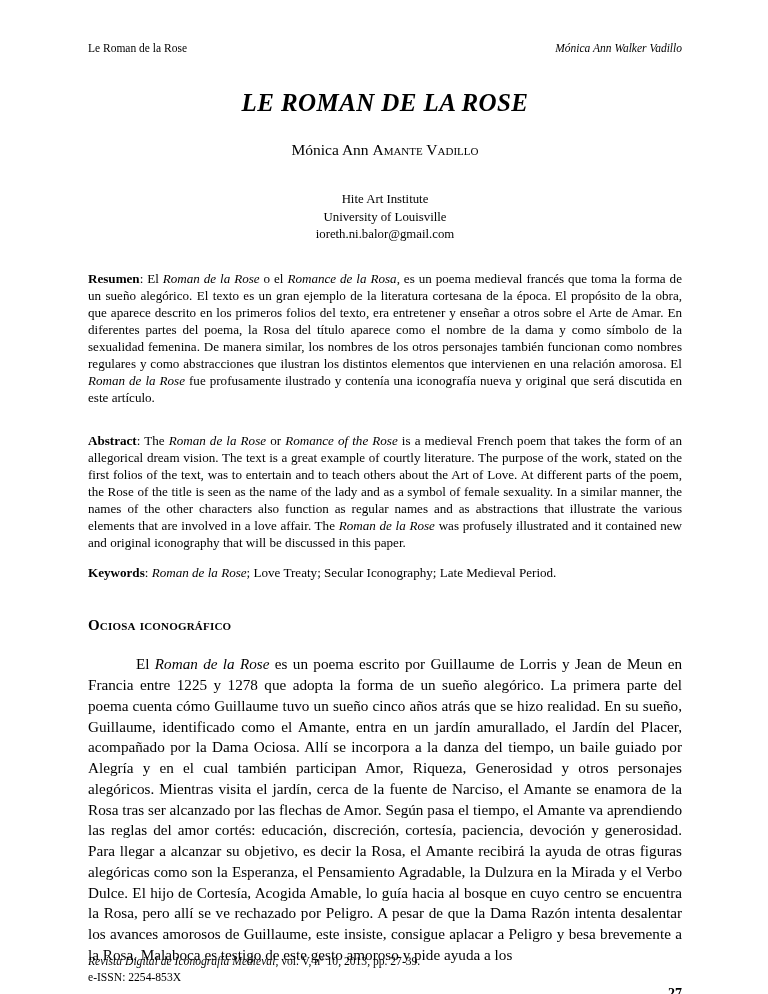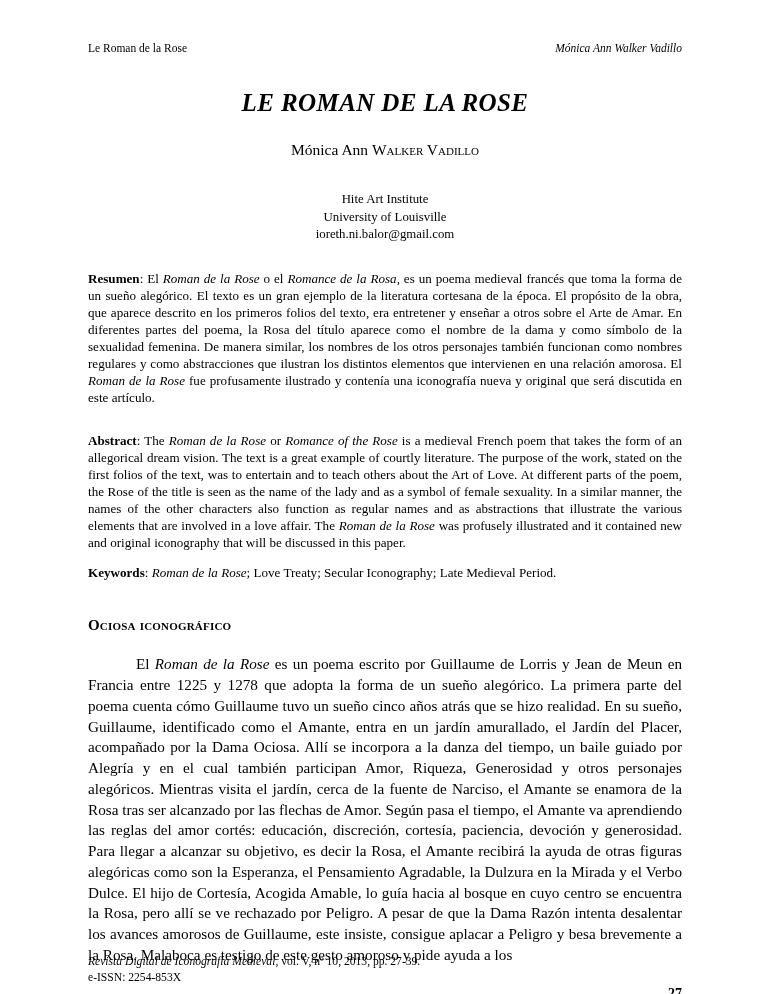--- a/index.html
+++ b/index.html
@@ -139,21 +139,21 @@
 
   <div class="content">
 
     <div class="runhead">
       <span class="runhead-left">Le Roman de la Rose</span>
       <span class="runhead-right">Mónica Ann Walker Vadillo</span>
     </div>
 
     <div class="doc-title">LE ROMAN DE LA ROSE</div>
 
-    <div class="author"><span>Mónica Ann </span><span class="sc">Walker Vadillo</span></div>
+    <div class="author"><span>Mónica Ann </span><span class="sc">Amante Vadillo</span></div>
 
     <div class="affiliation">
       <div>Hite Art Institute</div>
       <div>University of Louisville</div>
       <div>ioreth.ni.balor@gmail.com</div>
     </div>
 
     <p class="abs-block"><b>Resumen</b><span>: </span><span>El </span><span class="it">Roman de la Rose</span><span> o el </span><span class="it">Romance de la Rosa</span><span>, es un poema medieval francés que toma la forma de un sueño alegórico. El texto es un gran ejemplo de la literatura cortesana de la época. El propósito de la obra, que aparece descrito en los primeros folios del texto, era entretener y enseñar a otros sobre el Arte de Amar. En diferentes partes del poema, la Rosa del título aparece como el nombre de la dama y como símbolo de la sexualidad femenina. De manera similar, los nombres de los otros personajes también funcionan como nombres regulares y como abstracciones que ilustran los distintos elementos que intervienen en una relación amorosa. El </span><span class="it">Roman de la Rose</span><span> fue profusamente ilustrado y contenía una iconografía nueva y original que será discutida en este artículo.</span></p>
 
 

